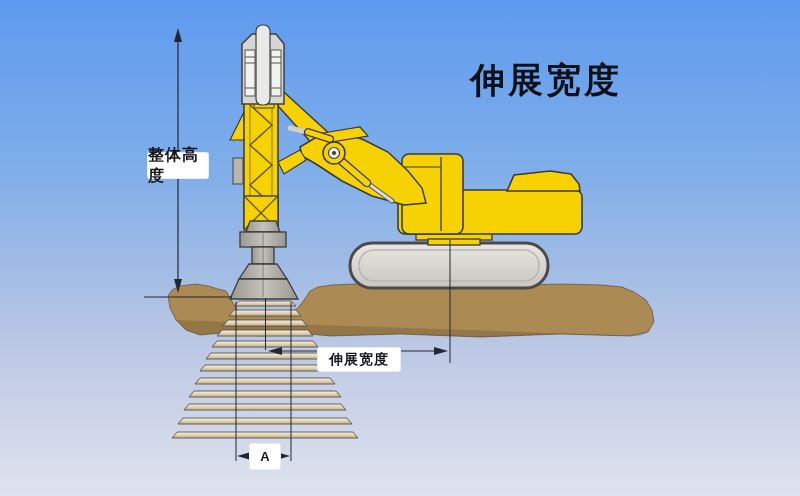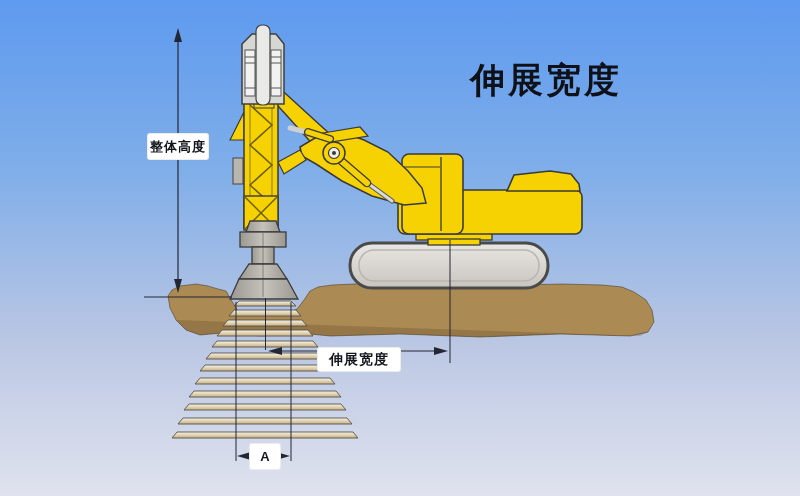--- a/index.html
+++ b/index.html
@@ -14,21 +14,21 @@
     background:linear-gradient(180deg, var(--sky-top) 0%, #7FAEE9 34%, #B9C6E3 68%, var(--sky-bottom) 100%);
     font-family:"Liberation Sans","DejaVu Sans",sans-serif;
   }
   #drawing{position:absolute; left:0; top:0;}
   .dim-label{
     position:absolute; background:var(--label-background);
     border:1px solid rgba(0,0,0,0.07); border-radius:3px;
     display:flex; align-items:center; justify-content:center;
     color:#14161c; font-weight:bold; z-index:5;
   }
-  #label-overall-height{left:147px; top:133px; width:60px; height:25px; font-size:13px; letter-spacing:1px;}
+  #label-overall-height{left:147px; top:152px; width:60px; height:25px; font-size:16px; letter-spacing:1px;}
   #label-extension-width{left:317px; top:339px; width:82px; height:23px; font-size:14px; letter-spacing:1px;margin-top:8px;}
   #label-foot-width{left:249px; top:443px; width:30px; height:25px; font-size:13px;}
   #diagram-title{
     position:absolute; left:470px; top:57px; width:220px; height:40px;
     font-family:"Liberation Serif","DejaVu Serif",serif;
     font-size:35px; font-weight:bold; color:var(--title-color);
     letter-spacing:3px; white-space:nowrap; z-index:5;
   }
 </style>
 </head>

